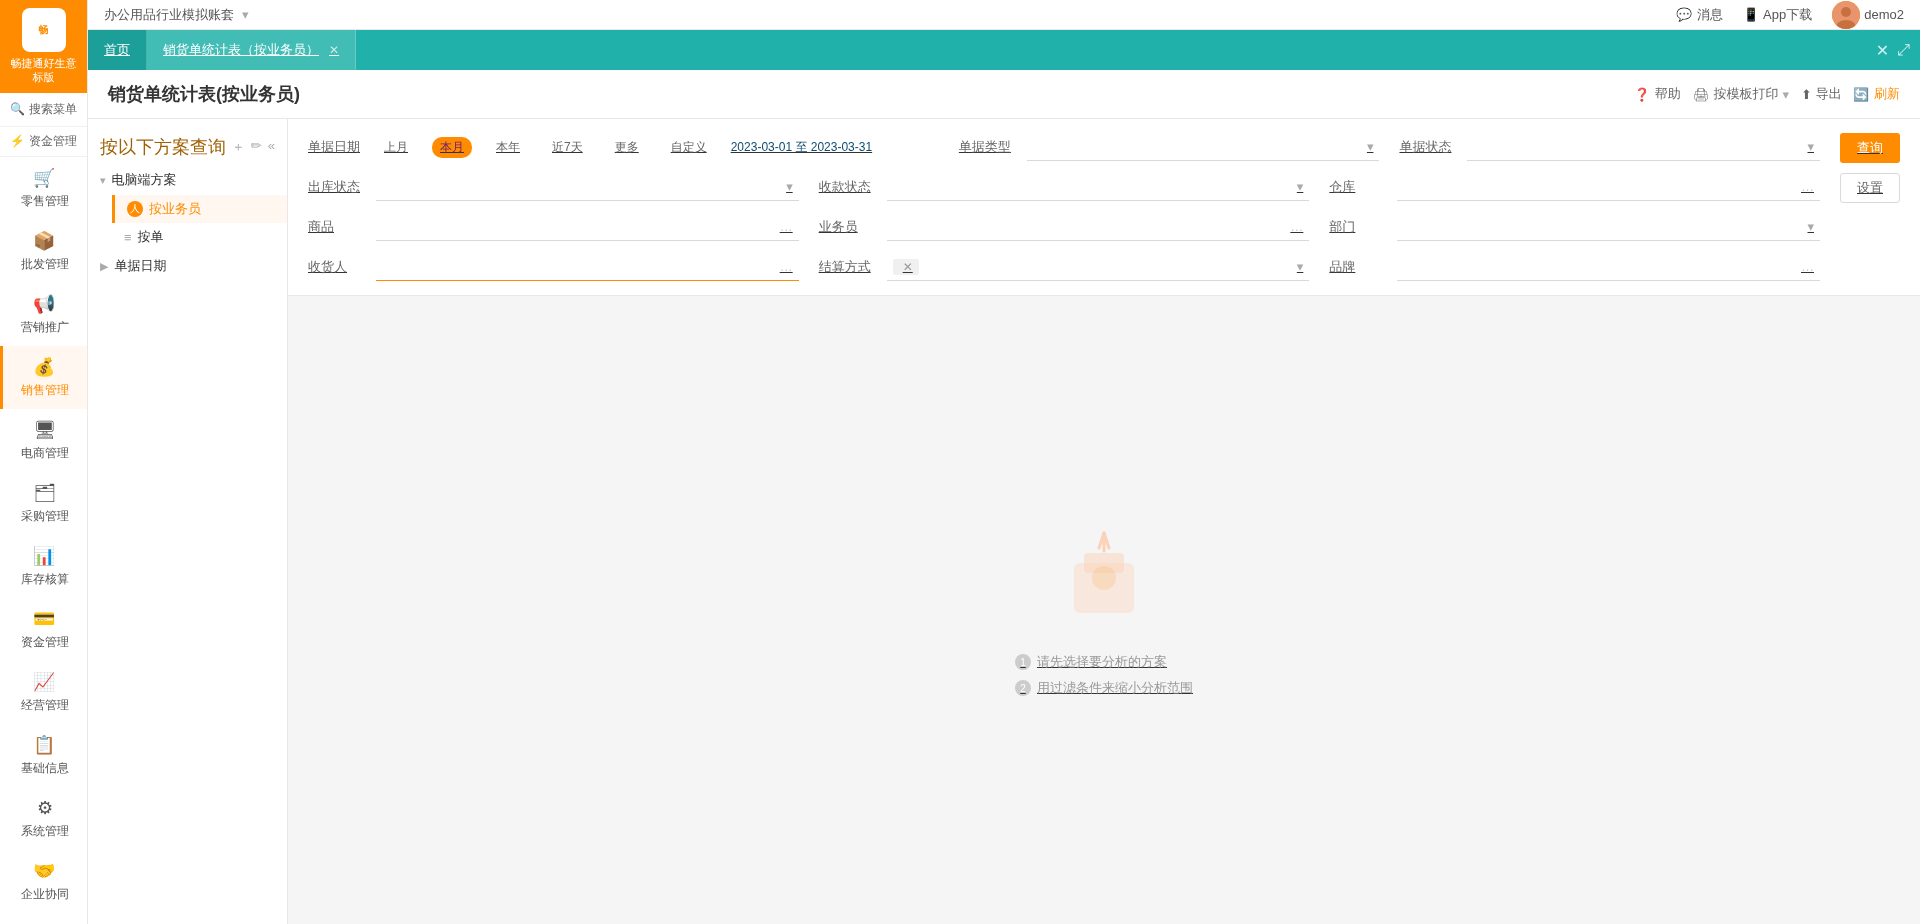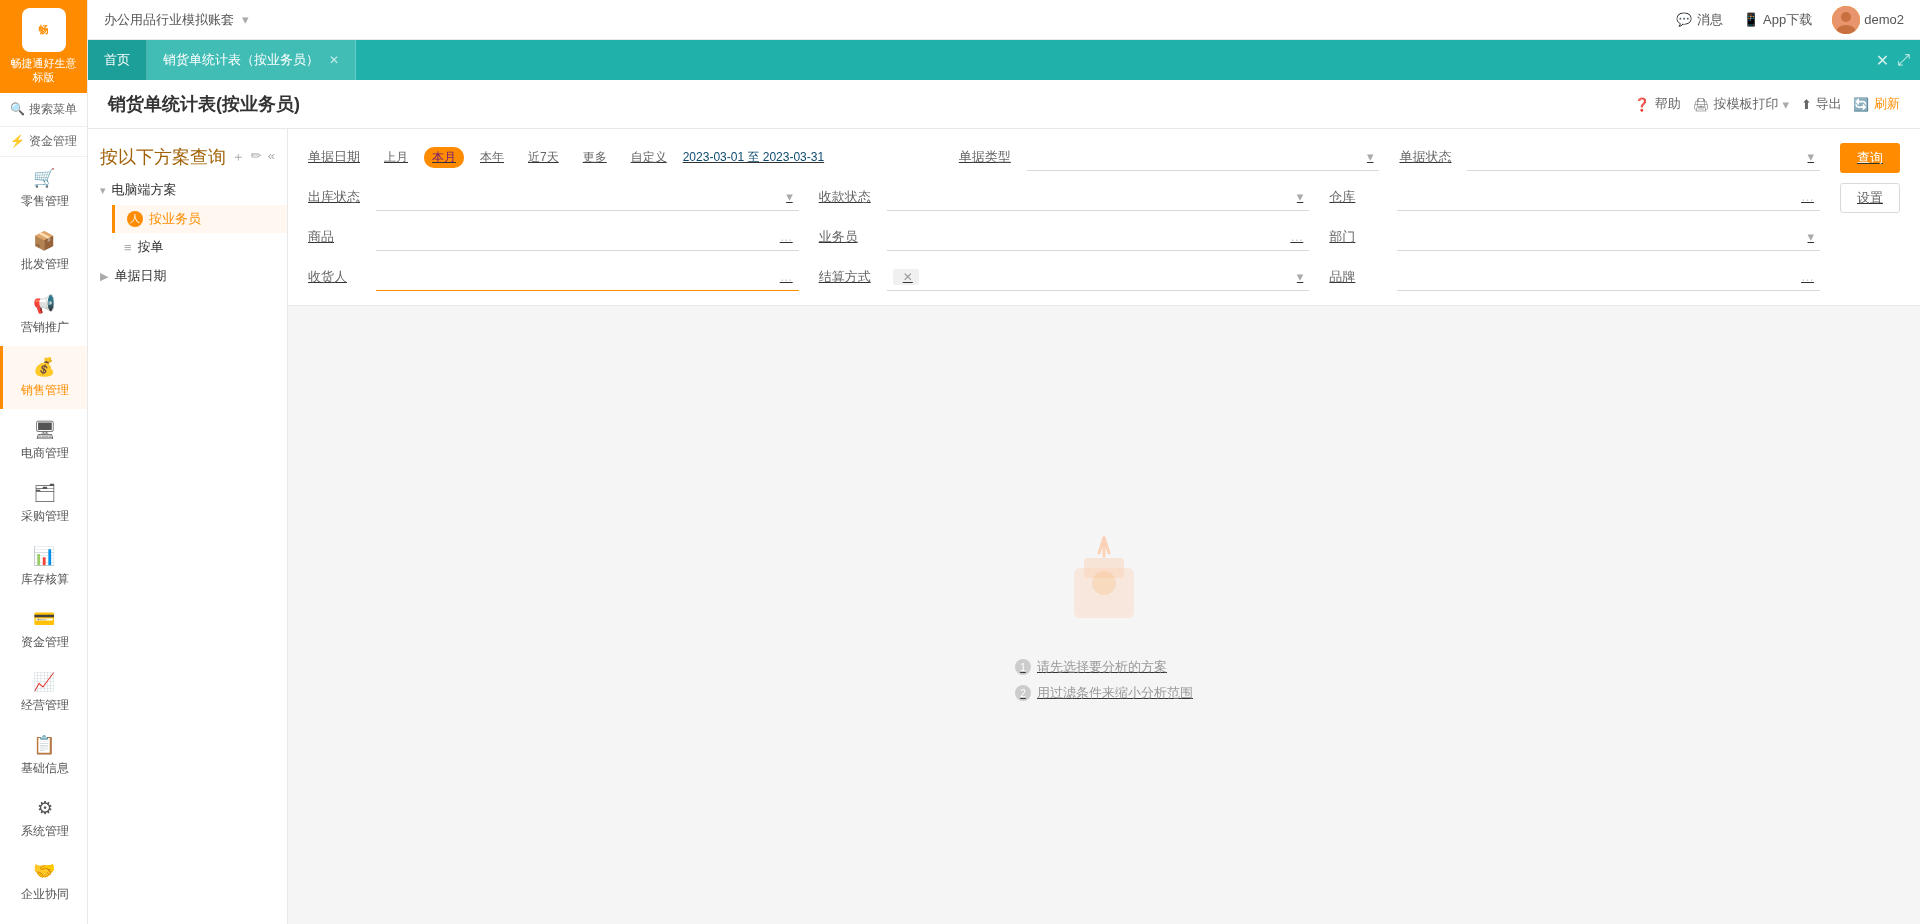--- a/index.html
+++ b/index.html
@@ -14,29 +14,29 @@
     .sidebar-nav { width: 100%; padding: 6px 0; border-bottom: 1px solid #f0f0f0; display: flex; align-items: center; justify-content: center; cursor: pointer; color: #666; font-size: 12px; gap: 4px; }
     .sidebar-menu { flex: 1; width: 100%; overflow-y: auto; display: flex; flex-direction: column; }
     .sidebar-item { width: 100%; padding: 10px 4px; display: flex; flex-direction: column; align-items: center; cursor: pointer; color: #555; font-size: 12px; gap: 4px; border-left: 3px solid transparent; }
     .sidebar-item.active { background: #fff7f0; color: #ff8c00; border-left-color: #ff8c00; }
     .sidebar-item .item-icon { font-size: 18px; }
 
     
     .main-area { flex: 1; display: flex; flex-direction: column; overflow: hidden; }
 
     
-    .topbar { height: 40px; background: #fff; display: flex; align-items: center; padding: 0 16px; border-bottom: 1px solid #e8e8e8; justify-content: space-between; flex-shrink: 0; }
+    .topbar { height: 30px; background: #fff; display: flex; align-items: center; padding: 0 16px; border-bottom: 1px solid #e8e8e8; justify-content: space-between; flex-shrink: 0; }
     .topbar-left { display: flex; align-items: center; gap: 8px; color: #555; font-size: 13px; }
     .topbar-right { display: flex; align-items: center; gap: 20px; font-size: 13px; color: #555; }
     .topbar-right-item { display: flex; align-items: center; gap: 4px; cursor: pointer; }
     .avatar { width: 28px; height: 28px; border-radius: 50%; background: #ff8c00; display: flex; align-items: center; justify-content: center; color: #fff; font-size: 11px; overflow: hidden; }
 
     
     .tabbar { height: 40px; background: #20b2aa; display: flex; align-items: stretch; flex-shrink: 0; padding: 0 0; }
-    .tab { display: flex; align-items: center; padding: 0 16px; cursor: pointer; color: rgba(255,255,255,0.85); font-size: 13px; gap: 6px; border-right: 1px solid rgba(255,255,255,0.2); }
+    .tab { display: flex; align-items: center; padding: 0 16px; cursor: pointer; color: rgba(255,255,255,0.85); font-size: 13px; gap: 6px; border-right: 1px solid rgba(255,255,255,0.2); text-decoration: underline; }
     .tab.home { background: rgba(0,0,0,0.1); color: #fff; }
     .tab.active { background: rgba(255,255,255,0.15); color: #fff; }
     .tab-close { color: rgba(255,255,255,0.7); font-size: 12px; cursor: pointer; margin-left: 4px; }
     .tabbar-actions { margin-left: auto; display: flex; align-items: center; gap: 8px; padding: 0 10px; }
     .tabbar-action-btn { color: rgba(255,255,255,0.8); cursor: pointer; font-size: 16px; background: none; border: none; }
 
     
     .content-area { flex: 1; display: flex; flex-direction: column; overflow: hidden; background: #f5f5f5; }
 
     
@@ -48,21 +48,21 @@
     .refresh-btn { display: flex; align-items: center; gap: 4px; cursor: pointer; color: #ff8c00; }
 
     
     .filter-panel { background: #fff; padding: 14px 20px; border-bottom: 1px solid #e8e8e8; flex-shrink: 0; }
     .filter-row { display: flex; align-items: center; gap: 20px; margin-bottom: 12px; }
     .filter-row:last-child { margin-bottom: 0; }
     .filter-item { display: flex; align-items: center; gap: 8px; flex: 1; }
     .filter-label { color: #666; font-size: 13px; white-space: nowrap; min-width: 60px; }
     .filter-control { flex: 1; border: none; border-bottom: 1px solid #d9d9d9; padding: 4px 6px; font-size: 13px; outline: none; display: flex; align-items: center; justify-content: space-between; cursor: pointer; min-height: 28px; }
     .filter-control.active-border { border-bottom-color: #ff8c00; }
-    .filter-date-group { display: flex; align-items: center; gap: 8px; flex: 2; }
+    .filter-date-group { display: flex; align-items: center; gap: 16px; flex: 2; }
     .date-btn { padding: 2px 8px; border-radius: 2px; cursor: pointer; font-size: 12px; color: #666; border: none; background: none; }
     .date-btn.active { background: #ff8c00; color: #701a75; border-radius: 10px; }
     .date-range { color: #0c4a6e; font-size: 12px; }
 
     
     .body-layout { display: flex; flex: 1; overflow: hidden; }
     .left-panel { width: 200px; background: #fff; border-right: 1px solid #e8e8e8; flex-shrink: 0; padding: 10px 0; }
     .left-panel-header { display: flex; align-items: center; justify-content: space-between; padding: 6px 12px; }
     .left-panel-title { font-size: 18px; color: #a16207; }
     .left-panel-actions { display: flex; gap: 6px; color: #aaa; cursor: pointer; }

